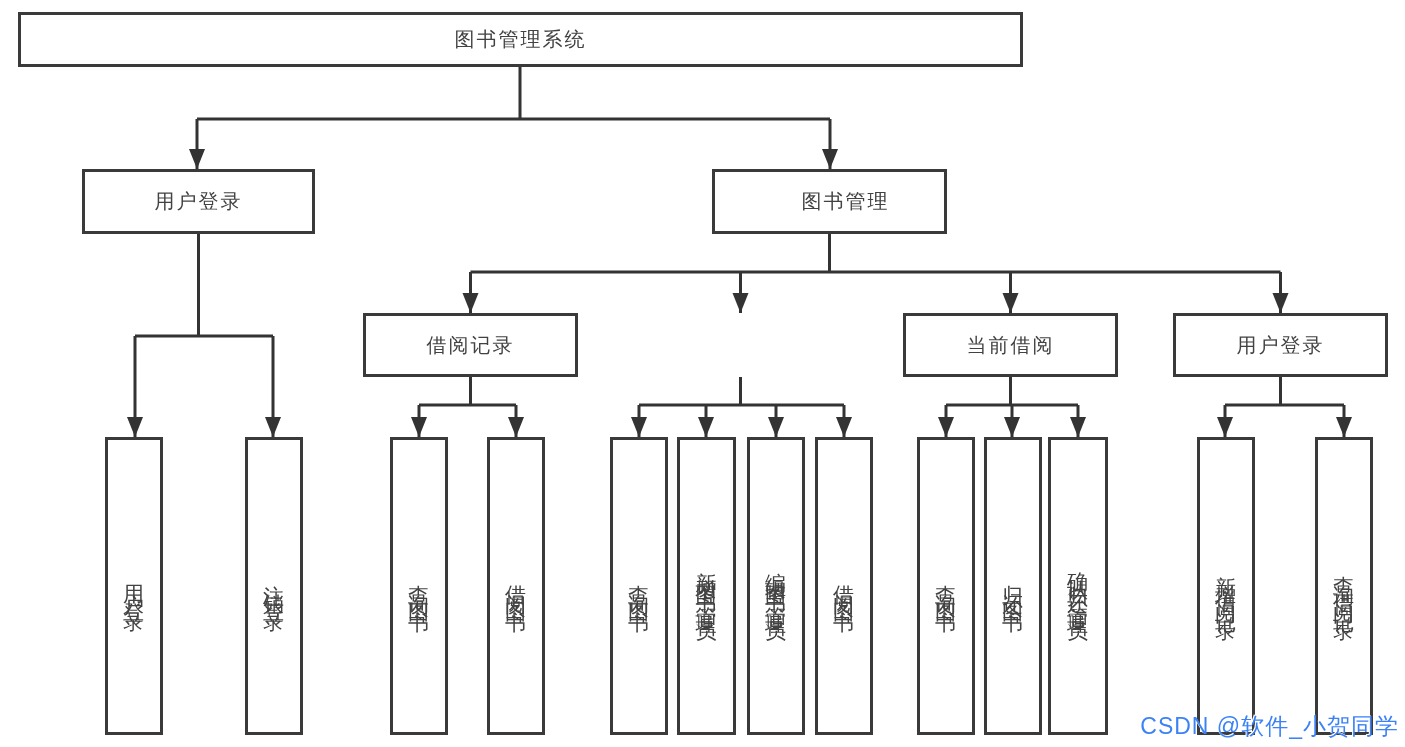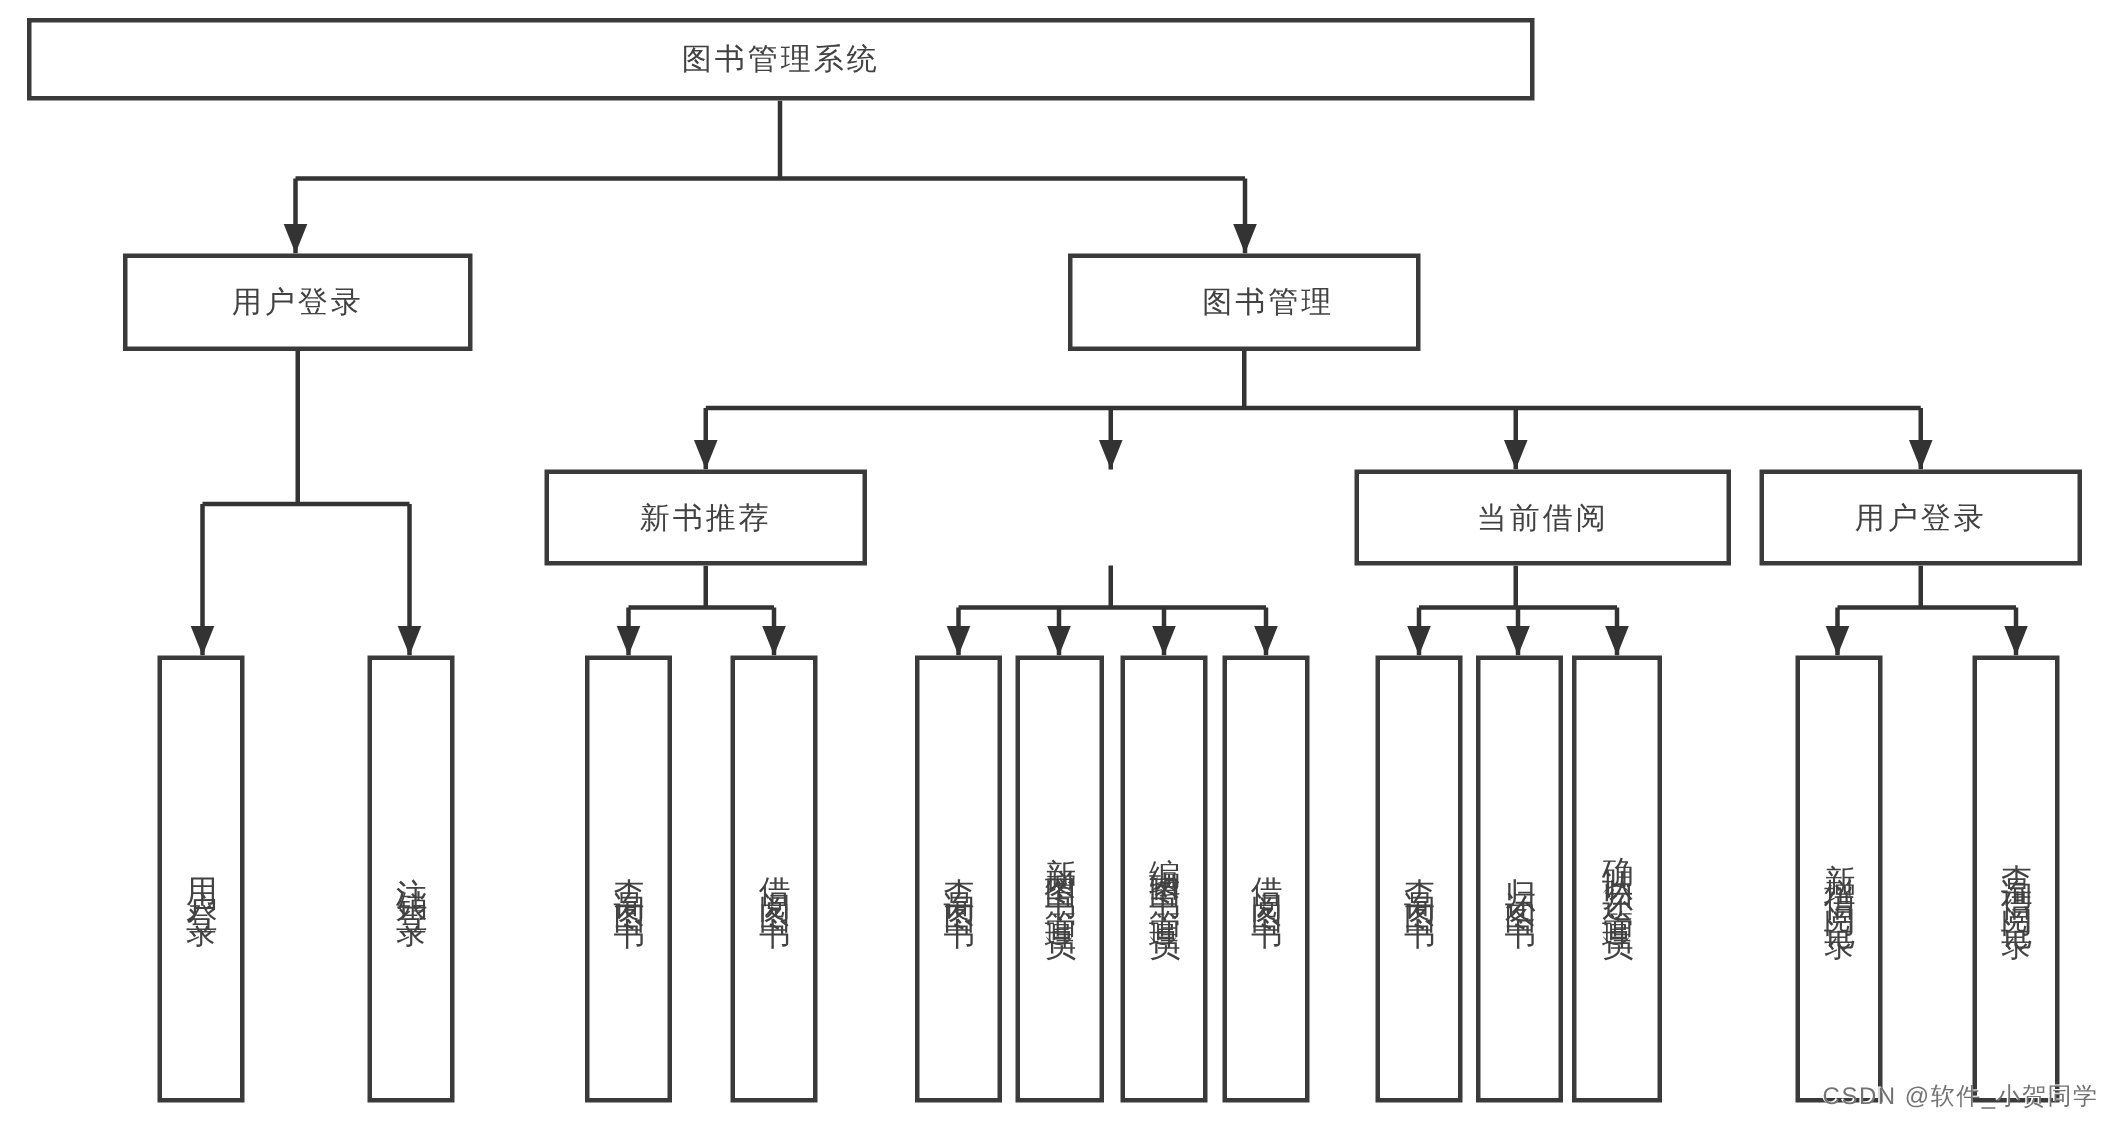--- a/index.html
+++ b/index.html
@@ -42,21 +42,21 @@
     color: #424242;
   }
   .box.v.tight span { letter-spacing: 7px; }
 
   
   .n-root  { left: 18px;   top: 12px;  width: 1005px; height: 55px; }
   .n-login { left: 82px;   top: 169px; width: 233px;  height: 65px; }
   .n-mgmt  { left: 712px;  top: 169px; width: 235px;  height: 65px; padding-left: 32px; }
   .n-s1 { left: 363px;  top: 313px; width: 215px; height: 64px; }
   .n-s2 { left: 633px;  top: 313px; width: 215px; height: 64px; }
-  .n-s3 { left: 903px;  top: 313px; width: 251px; height: 64px; }
+  .n-s3 { left: 903px;  top: 313px; width: 215px; height: 64px; }
   .n-s4 { left: 1173px; top: 313px; width: 215px; height: 64px; }
 
   .leaf { top: 437px; height: 298px; width: 58px; }
   .c11 { left: 105px; }
   .c12 { left: 245px; }
   .c21 { left: 390px; }
   .c22 { left: 487px; }
   .c31 { left: 610px; }
   .c32 { left: 677px; width: 59px; }
   .c33 { left: 747px; }
@@ -64,22 +64,22 @@
   .c41 { left: 917px; }
   .c42 { left: 984px; }
   .c43 { left: 1048px; width: 60px; }
   .c51 { left: 1197px; }
   .c52 { left: 1315px; }
 
   .watermark {
     position: absolute;
     right: 6px;
     bottom: 5px;
-    font-size: 16px;
-    color: #737373;
+    font-size: 23px;
+    color: #3b82f6;
     letter-spacing: 1px;
     text-shadow: -1px -1px 0 #ffffff;
     white-space: nowrap;
   }
 </style>
 </head>
 <body>
 
 <div class="stage">
 
@@ -131,21 +131,21 @@
   </div>
 
   <div class="box h n-login">
     <span>用户登录</span>
   </div>
   <div class="box h n-mgmt">
     <span>图书管理</span>
   </div>
 
   <div class="box h n-s1">
-    <span>新书推荐</span>
+    <span>借阅记录</span>
   </div>
   <div class="box h n-s3">
     <span>当前借阅</span>
   </div>
   <div class="box h n-s4">
     <span>用户登录</span>
   </div>
 
   <div class="box v leaf c11">
     <span>用户登录</span>

